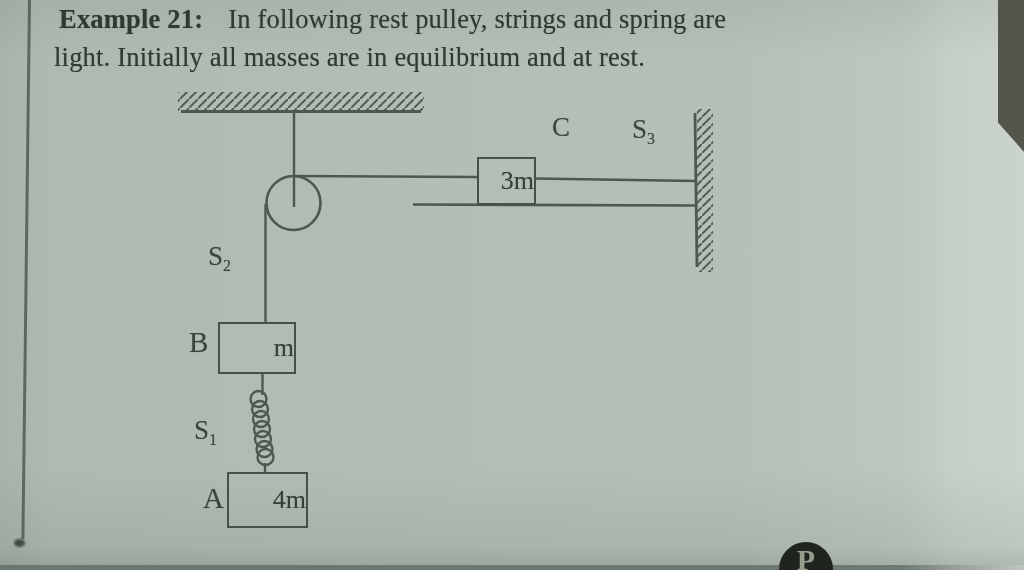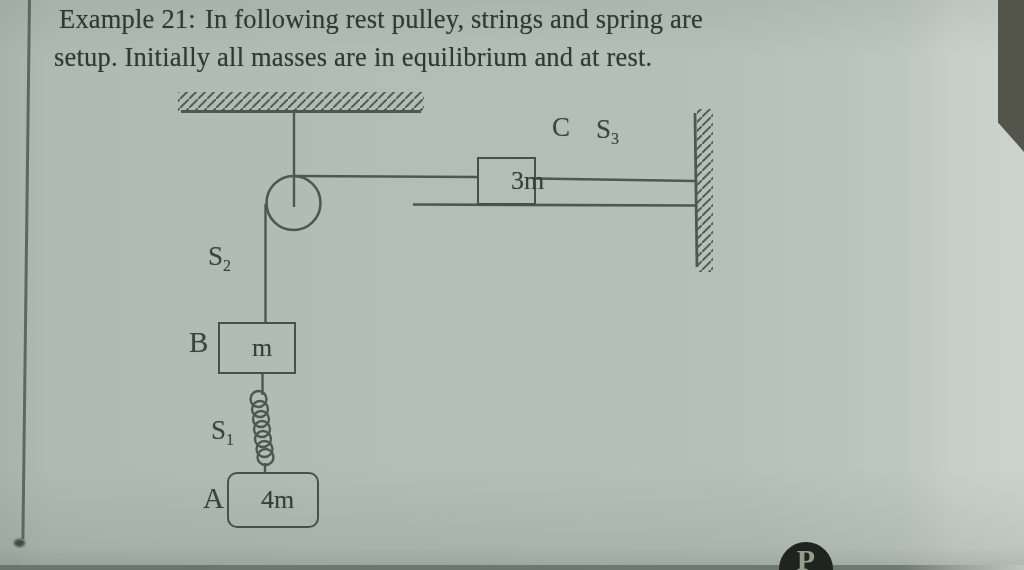--- a/index.html
+++ b/index.html
@@ -13,38 +13,38 @@
   
   #margin-rule{
     position:absolute;left:28px;top:-2px;width:2.6px;height:541px;
     background:#4e5c55;opacity:.85;transform:rotate(0.7deg);transform-origin:top center;
     filter:blur(.4px);
   }
   
   .tline{position:absolute;color:#2e3a34;font-size:26.5px;letter-spacing:.2px;white-space:nowrap;
          text-shadow:0 0 1px rgba(46,58,52,.45);}
   #line1{left:59px;top:4px;}
-  #line1 b{font-weight:normal;margin-right:9px;}
+  #line1 b{font-weight:bold;margin-right:25px;}
   #line2{left:54px;top:42px;}
   
   #diag{position:absolute;left:0;top:0;}
   
   .blk{position:absolute;border:2.6px solid #465249;box-sizing:border-box;
-       display:flex;align-items:center;justify-content:flex-start;
+       display:flex;align-items:center;justify-content:flex-end;
        color:#33413a;font-size:26px;text-shadow:0 0 1px rgba(51,65,58,.4);padding-left:32px;}
   #block-c{left:477px;top:157px;width:59px;height:48px;}
   #block-b{left:218px;top:322px;width:78px;height:52px;}
-  #block-a{left:227px;top:472px;width:92px;height:56px;border-radius:10px;}
+  #block-a{left:227px;top:472px;width:81px;height:56px;}
   
   .lbl{position:absolute;color:#39463f;font-size:27px;text-shadow:0 0 1px rgba(57,70,63,.4);white-space:nowrap;}
   .lbl sub{font-size:16px;line-height:0;}
   #label-c{left:552px;top:112px;}
-  #label-s3{left:596px;top:114px;text-align:center;}
+  #label-s3{left:632px;top:114px;text-align:center;}
   #label-s2{left:208px;top:241px;}
-  #label-s1{left:211px;top:415px;}
+  #label-s1{left:194px;top:415px;}
   #label-b{left:189px;top:326px;font-size:29px;}
   #label-a{left:203px;top:482px;font-size:29px;}
   
   #dark-corner{
     position:absolute;left:998px;top:0;width:26px;height:155px;background:#53544a;
     clip-path:polygon(0 0,100% 0,100% 98%,0 79%);filter:blur(.6px);
   }
   
   #bottom-band{
     position:absolute;left:0;bottom:0;width:100%;height:5px;opacity:.75;
@@ -60,21 +60,21 @@
           background:rgba(42,50,44,.8);filter:blur(1px);}
 </style>
 </head>
 <body>
 
 <div id="photo">
 
   <div id="margin-rule"></div>
 
   <div class="tline" id="line1"><b>Example 21:</b><span>In following rest pulley, strings and spring are</span></div>
-  <div class="tline" id="line2">setup. Initially all masses are in equilibrium and at rest.</div>
+  <div class="tline" id="line2">light. Initially all masses are in equilibrium and at rest.</div>
 
   <svg id="diag" width="1024" height="570" viewBox="0 0 1024 570">
     <defs>
       <pattern id="hatch" width="9" height="9" patternUnits="userSpaceOnUse">
         <line x1="0" y1="9" x2="9" y2="0" stroke="#4a5850" stroke-width="2"></line>
       </pattern>
     </defs>
     <g stroke="#465249" fill="none" opacity="0.93">
 
       <rect x="178" y="92" width="246" height="19" fill="url(#hatch)" stroke="none"></rect>

